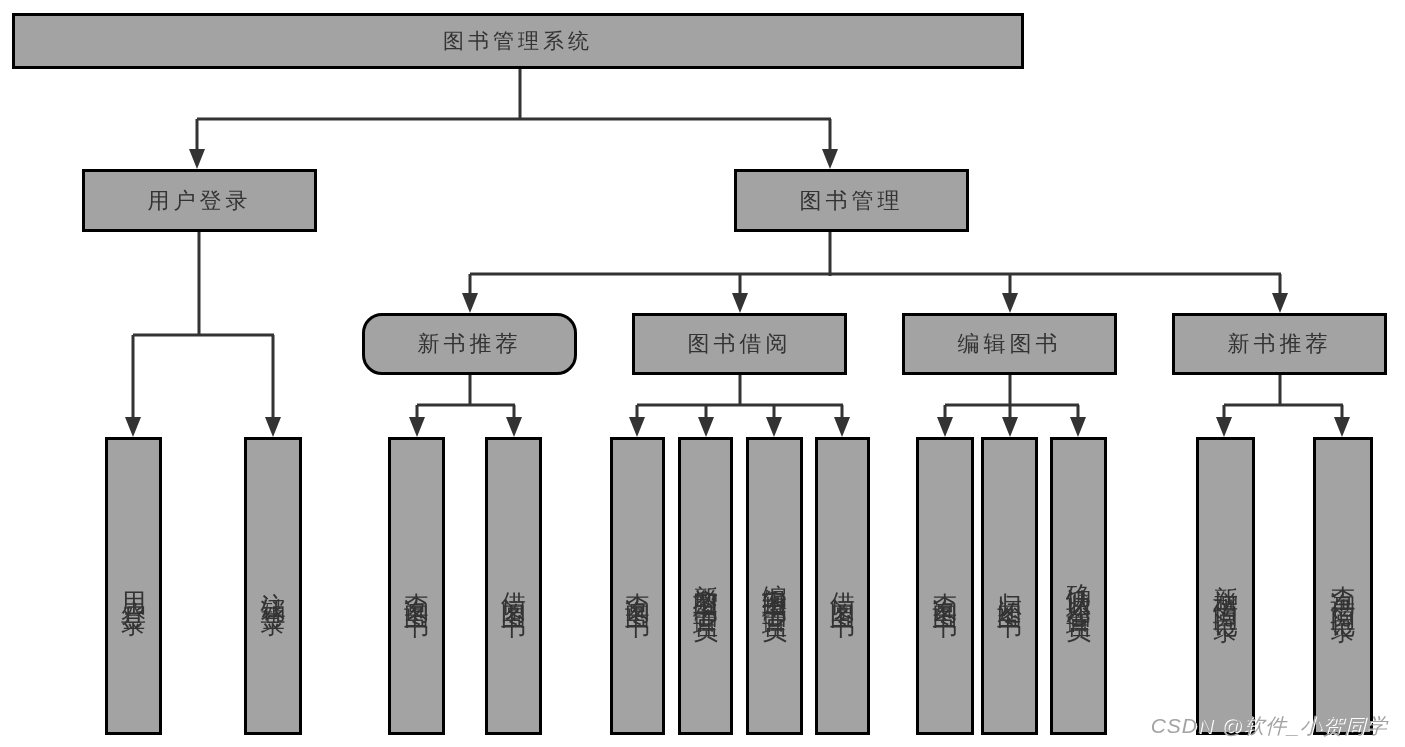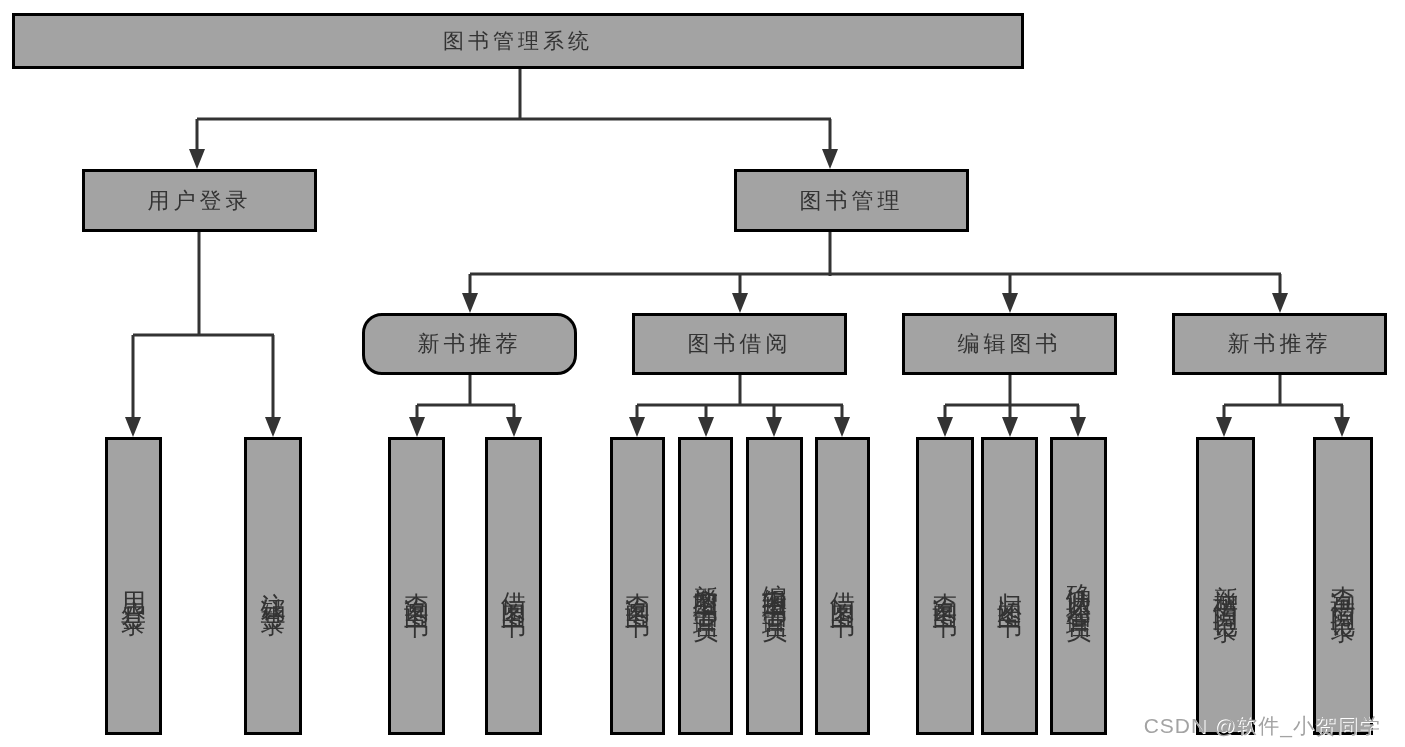--- a/index.html
+++ b/index.html
@@ -25,27 +25,28 @@
   .root-node{font-size:21px;letter-spacing:4px;}
   .branch-node{font-size:22px;letter-spacing:4px;}
   .leaf{
     writing-mode:vertical-rl;
     font-size:25px;
     letter-spacing:7px;
     line-height:1;
   }
   .watermark{
     position:absolute;
-    right:24px;
+    right:17px;
     bottom:7px;
     font-size:21px;
     color:#a3a3a3;
     letter-spacing:1px;
     text-shadow:1px 1px 0 #ffffff;
     white-space:nowrap;
+    font-style:italic;
   }
 </style>
 </head>
 <body>
 
 <div id="stage">
 
   <svg class="connectors" viewBox="0 0 1405 747" xmlns="http://www.w3.org/2000/svg">
     <path fill="none" stroke="#333333" stroke-width="3" d="M520,69 V120 M197,119 H831 M197,119 V150 M830,119 V150
          M199,232 V336 M133,335 H274 M133,335 V418 M273,335 V418

